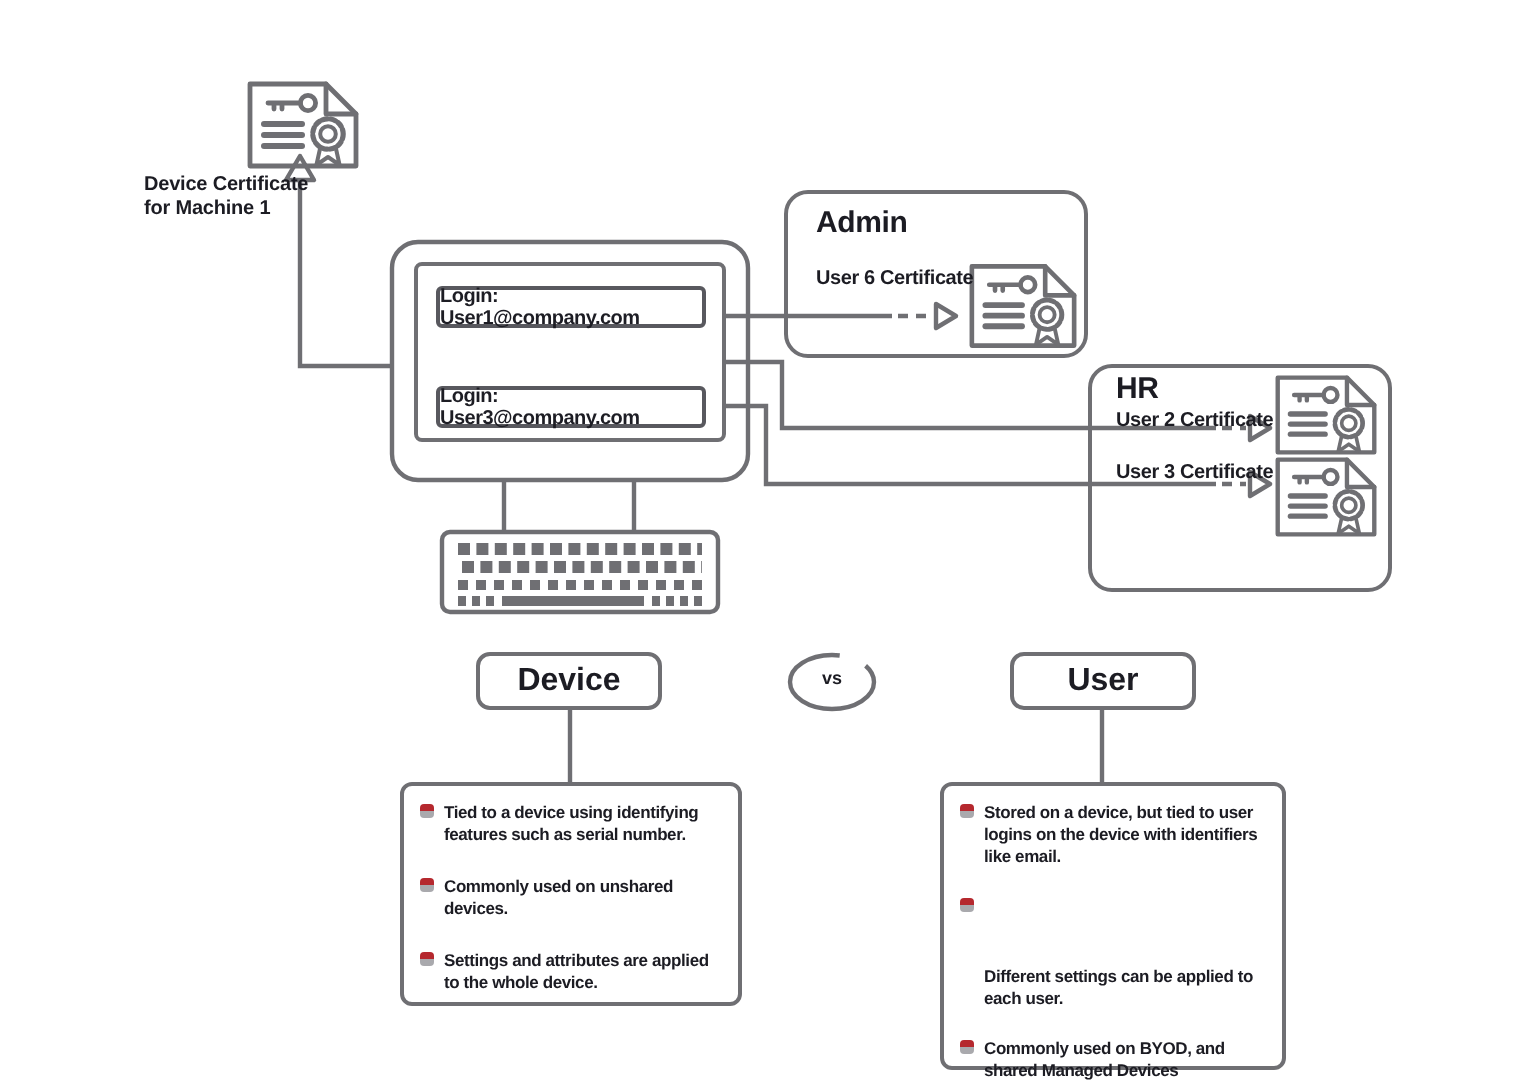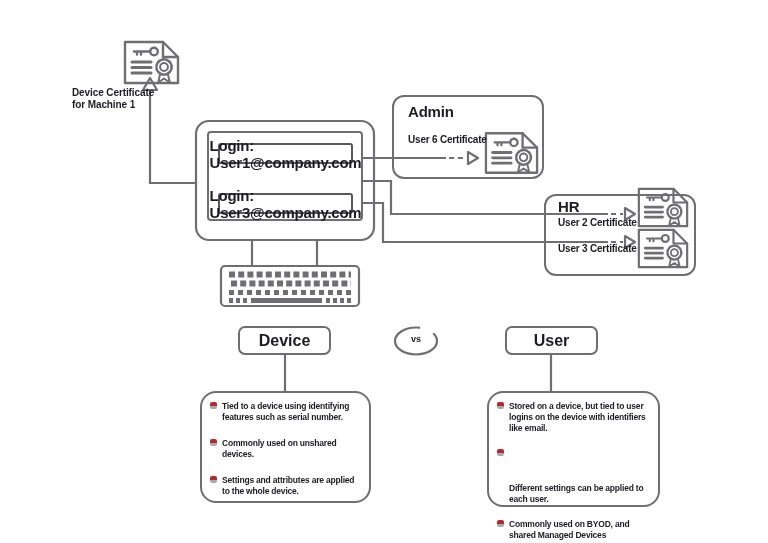--- a/index.html
+++ b/index.html
@@ -8,35 +8,35 @@
     font-family:"Liberation Sans","DejaVu Sans",sans-serif;overflow:hidden;
   }
   .layer{position:absolute;left:0;top:0;}
   .abs{position:absolute;}
   
   .cert-label{left:72px;top:87px;font-size:10px;font-weight:bold;line-height:12px;color:#1c1c23;letter-spacing:-0.1px;}
   
   .login-row{
     left:218px;width:135px;height:21px;border:2px solid #58585e;border-radius:3px;
     box-sizing:border-box;display:flex;align-items:center;justify-content:center;
-    font-size:15px;font-weight:bold;color:#1d1d24;letter-spacing:-0.25px;background:transparent;
+    font-size:10px;font-weight:bold;color:#1d1d24;letter-spacing:-0.25px;background:transparent;
   }
   
   .group-box{border:2.5px solid #6f6f73;border-radius:12px;box-sizing:border-box;background:transparent;text-align:right;}
   .group-title{position:absolute;font-size:15px;font-weight:bold;color:#1c1c23;letter-spacing:-0.2px;}
   .group-sub{position:absolute;font-size:10px;font-weight:bold;color:#1c1c23;letter-spacing:-0.2px;}
   
   .pill{
     border:2.5px solid #6f6f73;border-radius:7px;box-sizing:border-box;
     display:flex;align-items:center;justify-content:center;
     font-size:16px;font-weight:bold;color:#1c1c23;background:transparent;
   }
   .vs-label{left:403px;top:334px;width:26px;text-align:center;font-size:9px;font-weight:bold;color:#1c1c23;}
   
-  .list-box{border:2.5px solid #6f6f73;border-radius:16px;box-sizing:border-box;background:transparent;
+  .list-box{border:2.5px solid #6f6f73;border-radius:6px;box-sizing:border-box;background:transparent;
     display:flex;flex-direction:column;padding:8px 8px 6px 8px;}
   .bullet{display:flex;align-items:flex-start;}
   .bullet-icon{flex:0 0 auto;width:7px;height:7px;border-radius:2px;margin:1px 5px 0 0;
     background:linear-gradient(to bottom,#b5282e 0 52%,#a9a9ad 52% 100%);}
   .bullet-text{font-size:8.5px;font-weight:bold;line-height:11px;color:#1c1c23;letter-spacing:-0.2px;}
 </style>
 </head>
 <body>
 
 <div class="stage">
@@ -122,21 +122,21 @@
   </div>
 
   <div class="abs login-row" style="top:143px;">Login: User1@company.com</div>
   <div class="abs login-row" style="top:193px;">Login: User3@company.com</div>
 
   <div class="abs group-box" style="left:392px;top:95px;width:152px;height:84px;">
     <div class="group-title" style="left:14px;top:6px;">Admin</div>
     <div class="group-sub" style="left:14px;top:37px;">User 6 Certificate</div>
   </div>
 
-  <div class="abs group-box" style="left:544px;top:182px;width:152px;height:82px;margin-top:12px;">
+  <div class="abs group-box" style="left:544px;top:182px;width:152px;height:114px;">
     <div class="group-title" style="left:12px;top:2px;">HR</div>
     <div class="group-sub" style="left:12px;top:21px;">User 2 Certificate</div>
     <div class="group-sub" style="left:12px;top:47px;">User 3 Certificate</div>
   </div>
 
   <div class="abs pill" style="left:238px;top:326px;width:93px;height:29px;">Device</div>
   <div class="abs vs-label">vs</div>
   <div class="abs pill" style="left:505px;top:326px;width:93px;height:29px;">User</div>
 
   <div class="abs list-box" style="left:200px;top:391px;width:171px;height:112px;gap:15px;">
@@ -147,21 +147,21 @@
     <div class="bullet">
       <span class="bullet-icon"></span>
       <span class="bullet-text" style="width:140px;">Commonly used on unshared devices.</span>
     </div>
     <div class="bullet">
       <span class="bullet-icon"></span>
       <span class="bullet-text" style="width:140px;">Settings and attributes are applied to the whole device.</span>
     </div>
   </div>
 
-  <div class="abs list-box" style="left:487px;top:391px;width:173px;height:116px;gap:14px;">
+  <div class="abs list-box" style="left:470px;top:391px;width:173px;height:144px;gap:14px;">
     <div class="bullet">
       <span class="bullet-icon"></span>
       <span class="bullet-text" style="width:150px;">Stored on a device, but tied to user logins on the device with identifiers like email.</span>
     </div>
     <div class="bullet">
       <span class="bullet-icon"></span>
       <span class="bullet-text" style="width:150px;margin-top:35px;">Different settings can be applied to each user.</span>
     </div>
     <div class="bullet">
       <span class="bullet-icon"></span>

